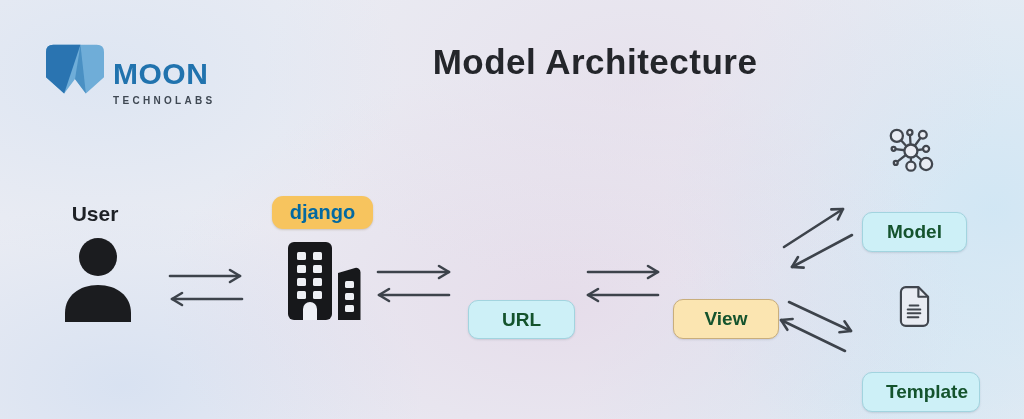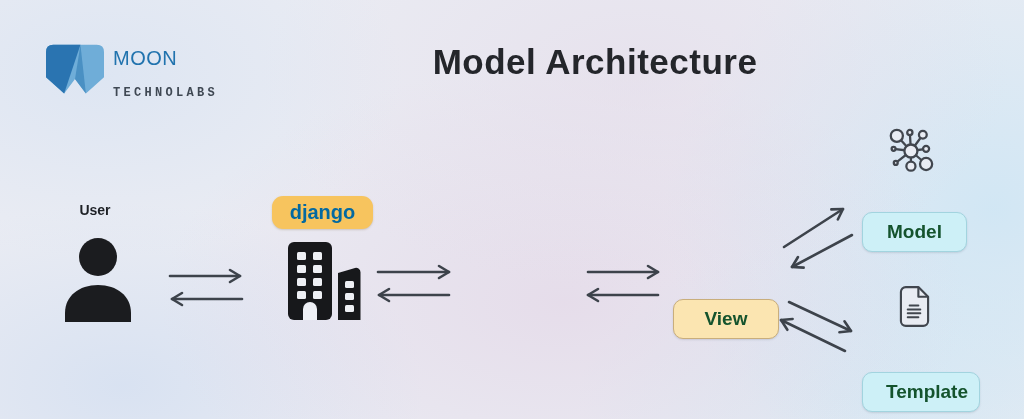--- a/index.html
+++ b/index.html
@@ -20,25 +20,25 @@
   .abs{position:absolute;}
   .arrows{position:absolute;left:0;top:0;pointer-events:none;}
 
   .title{
     position:absolute;left:595px;top:42px;transform:translateX(-50%);
     margin:0;font-size:35px;font-weight:800;color:#24262b;letter-spacing:.5px;white-space:nowrap;
   }
 
   .brand{position:absolute;left:46px;top:44px;display:flex;align-items:flex-start;gap:9px;}
   .brand-text{display:flex;flex-direction:column;}
-  .brand-name{font-size:20px;font-weight:400;color:#2173ae;letter-spacing:.5px;line-height:1;margin-top:4px;}
-  .brand-sub{font-size:12px;font-weight:700;color:#3f4853;letter-spacing:3.3px;margin-top:18px;font-family:Liberation Mono, monospace;}
+  .brand-name{font-size:30px;font-weight:700;color:#2173ae;letter-spacing:.5px;line-height:1;margin-top:15px;}
+  .brand-sub{font-size:10px;font-weight:700;color:#3f4853;letter-spacing:3.3px;margin-top:6px;}
 
   .user-label{position:absolute;left:95px;top:202px;transform:translateX(-50%);
-    font-size:14px;font-weight:800;color:#1e2126;}
+    font-size:21px;font-weight:800;color:#1e2126;}
 
   .badge{
     position:absolute;left:272px;top:196px;width:101px;height:33px;
     background:#f7c45e;border-radius:11px;
     display:flex;align-items:center;justify-content:center;
     font-size:20px;font-weight:800;color:#0369a1;
     box-shadow:0 1px 2px rgba(120,100,60,.25);
   }
 
   .node{
@@ -115,20 +115,21 @@
       <path d="M21,80 v-11 a7,7 0 0 1 14,0 v11 z"></path>
     </g>
     <path d="M56,33 l17,-5 a4.5,4.5 0 0 1 5.5,4.3 V80 h-22.5 z" fill="#17181b"></path>
     <g fill="#eef0f5">
       <rect x="63" y="41" width="9" height="7" rx="1.5"></rect>
       <rect x="63" y="53" width="9" height="7" rx="1.5"></rect>
       <rect x="63" y="65" width="9" height="7" rx="1.5"></rect>
     </g>
   </svg>
 
+  <div class="node cyan url">URL</div>
 
   <div class="node cream view">View</div>
 
   <svg class="abs" style="left:886px;top:127px" width="52" height="48" viewBox="0 0 48 44">
     <g stroke="#41464e" stroke-width="2.1" fill="none" stroke-linecap="round">
       <line x1="23" y1="22" x2="10" y2="8"></line>
       <line x1="23" y1="22" x2="22" y2="5"></line>
       <line x1="23" y1="22" x2="34" y2="7"></line>
       <line x1="23" y1="22" x2="7" y2="20"></line>
       <line x1="23" y1="22" x2="37" y2="20"></line>

